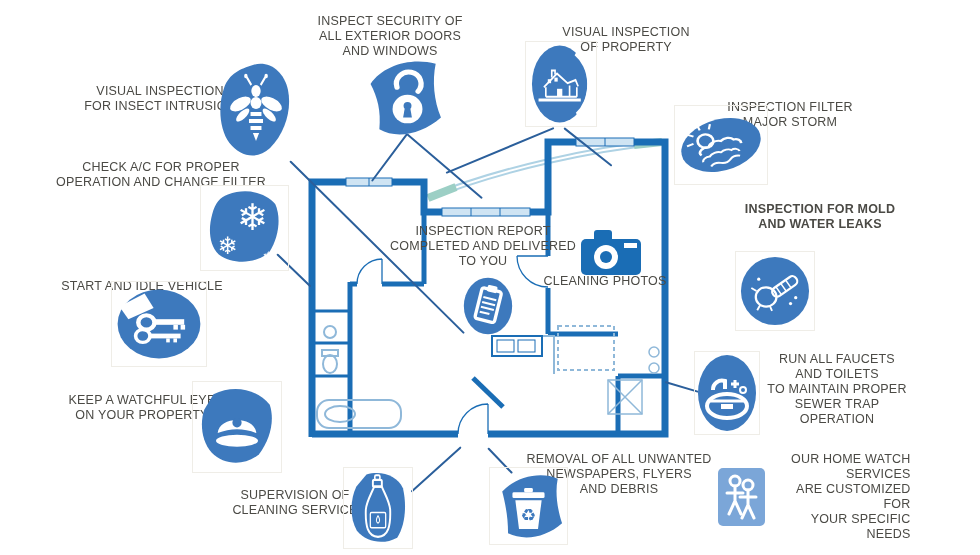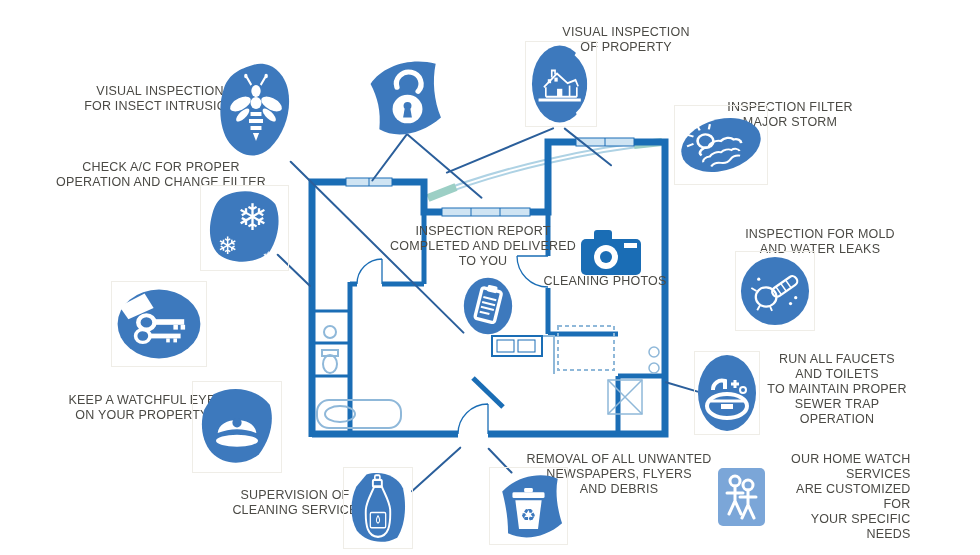--- a/index.html
+++ b/index.html
@@ -97,34 +97,38 @@
   <div class="leader" style="left:290px;top:160px;width:245px;transform:rotate(44.7deg);"></div>
   <div class="leader" style="left:277px;top:253px;width:47px;transform:rotate(44.1deg);"></div>
   <div class="leader" style="left:407px;top:133px;width:59px;transform:rotate(126.7deg);"></div>
   <div class="leader" style="left:407px;top:133px;width:99px;transform:rotate(40.5deg);"></div>
   <div class="leader" style="left:554px;top:127px;width:117px;transform:rotate(157.4deg);"></div>
   <div class="leader" style="left:564px;top:127px;width:61px;transform:rotate(38.4deg);"></div>
   <div class="leader" style="left:665px;top:381px;width:35px;transform:rotate(16.4deg);"></div>
   <div class="leader" style="left:461px;top:446px;width:67px;transform:rotate(138deg);"></div>
   <div class="leader" style="left:488px;top:447px;width:35px;transform:rotate(46.2deg);"></div>
 
+  <div class="label" style="left:390px;top:14px;">INSPECT SECURITY OF
+ALL EXTERIOR DOORS
+AND WINDOWS</div>
   <div class="label" style="left:626px;top:25px;">VISUAL INSPECTION
 OF PROPERTY</div>
   <div class="label" style="left:160px;top:84px;">VISUAL INSPECTION
 FOR INSECT INTRUSION</div>
   <div class="label" style="left:790px;top:100px;">INSPECTION FILTER
 MAJOR STORM</div>
   <div class="label" style="left:161px;top:160px;">CHECK A/C FOR PROPER
 OPERATION AND CHANGE FILTER</div>
-  <div class="label" style="left:820px;top:227px;">INSPECTION FOR MOLD
+  <div class="label" style="left:820px;top:202px;font-weight:bold;">INSPECTION FOR MOLD
 AND WATER LEAKS</div>
   <div class="label" style="left:483px;top:224px;">INSPECTION REPORT
 COMPLETED AND DELIVERED
 TO YOU</div>
   <div class="label" style="left:605px;top:274px;">CLEANING PHOTOS</div>
+  <div class="label" style="left:142px;top:279px;">START AND IDLE VEHICLE</div>
   <div class="label" style="left:837px;top:352px;">RUN ALL FAUCETS AND TOILETS
 TO MAINTAIN PROPER
 SEWER TRAP OPERATION</div>
   <div class="label" style="left:142px;top:393px;">KEEP A WATCHFUL EYE
 ON YOUR PROPERTY</div>
   <div class="label" style="left:295px;top:488px;">SUPERVISION OF
 CLEANING SERVICE</div>
   <div class="label" style="left:619px;top:452px;">REMOVAL OF ALL UNWANTED
 NEWSPAPERS, FLYERS
 AND DEBRIS</div>

